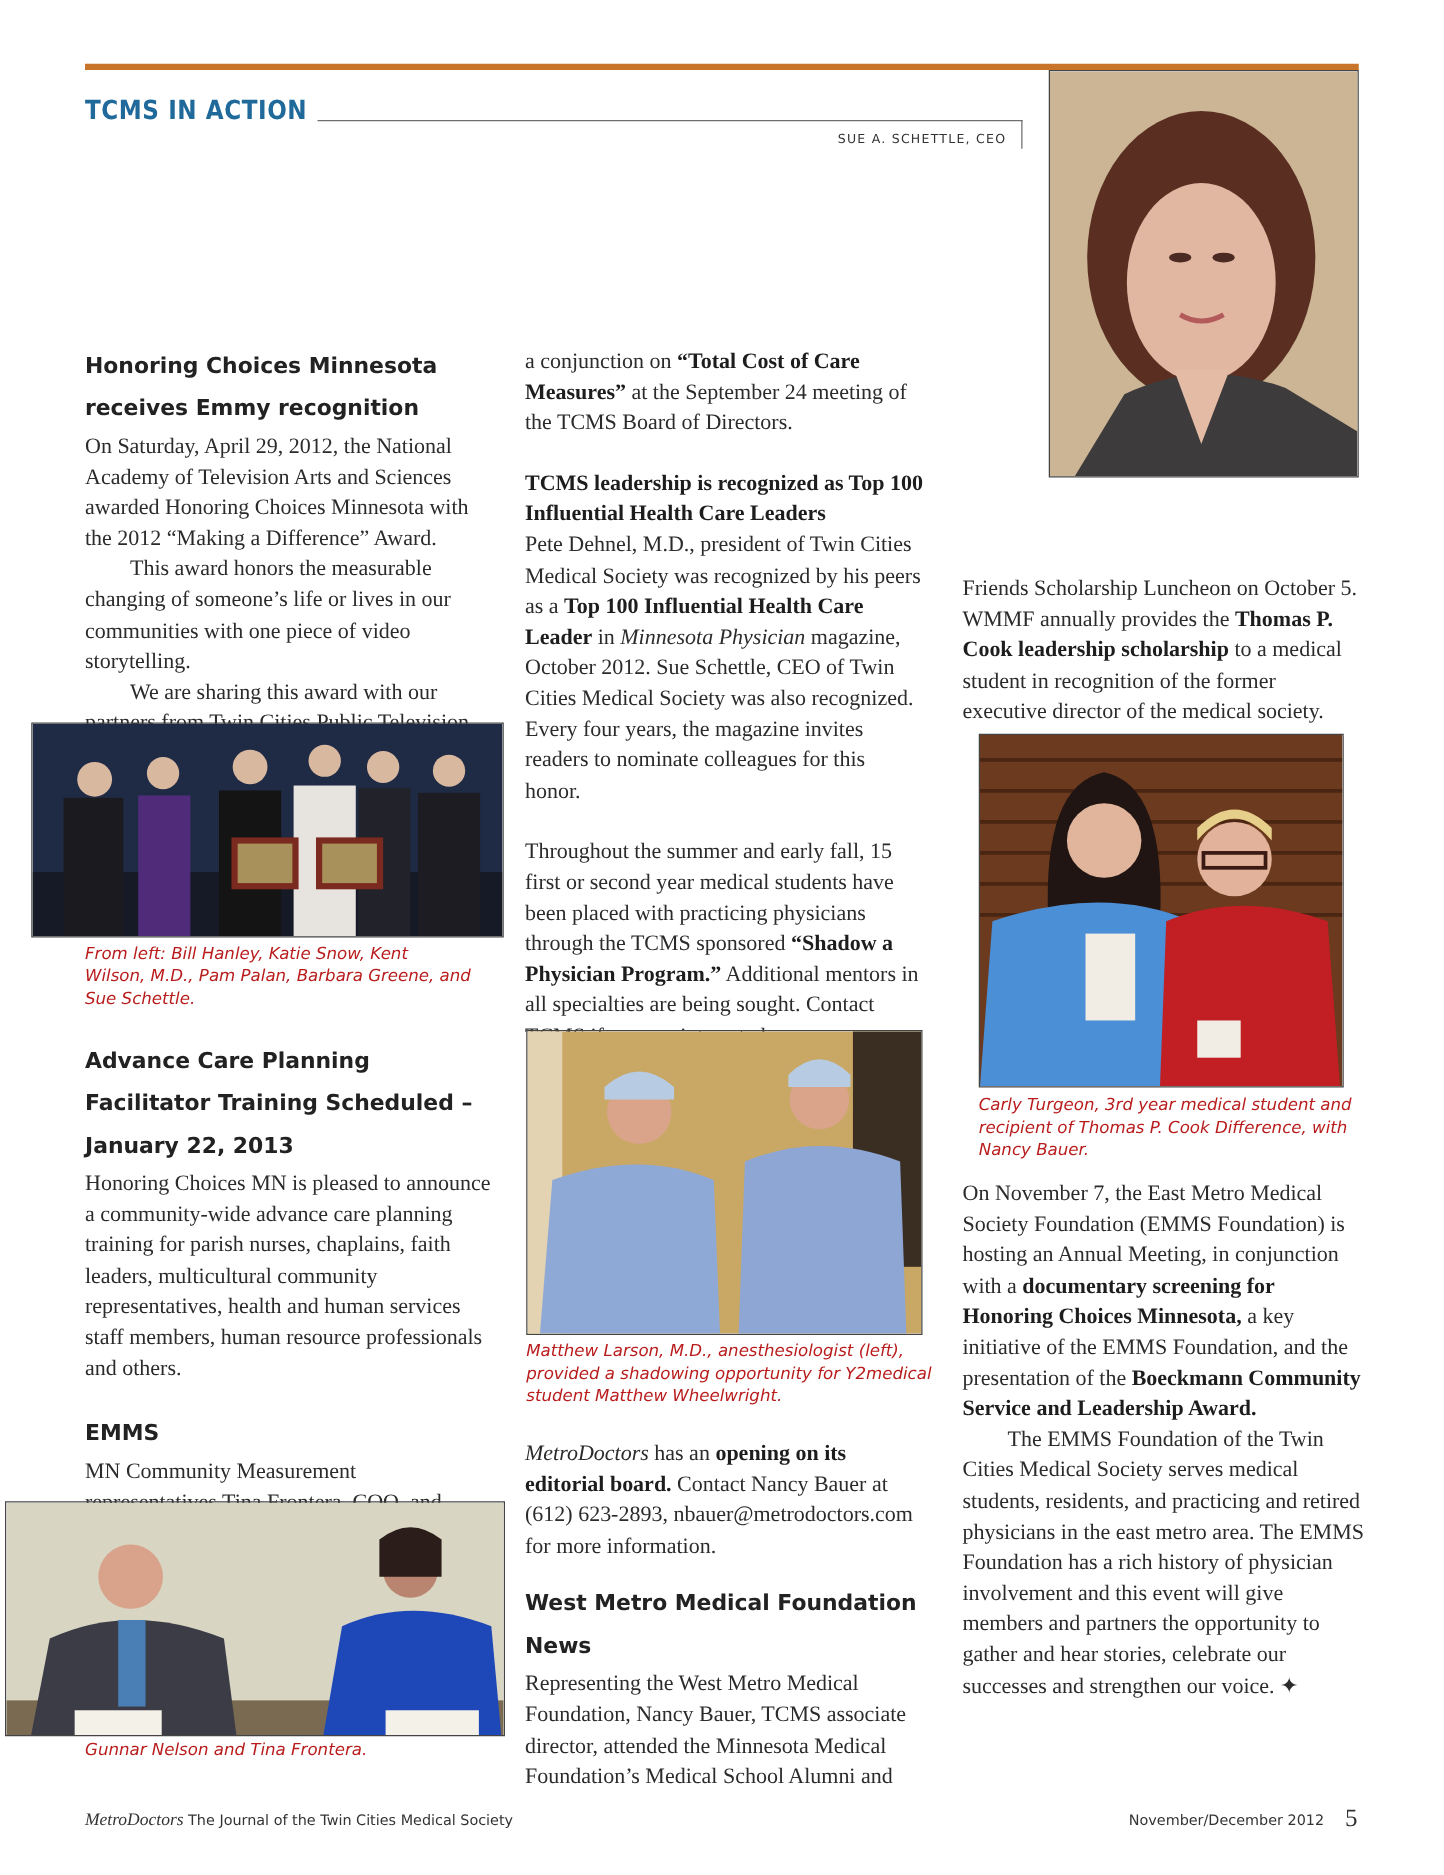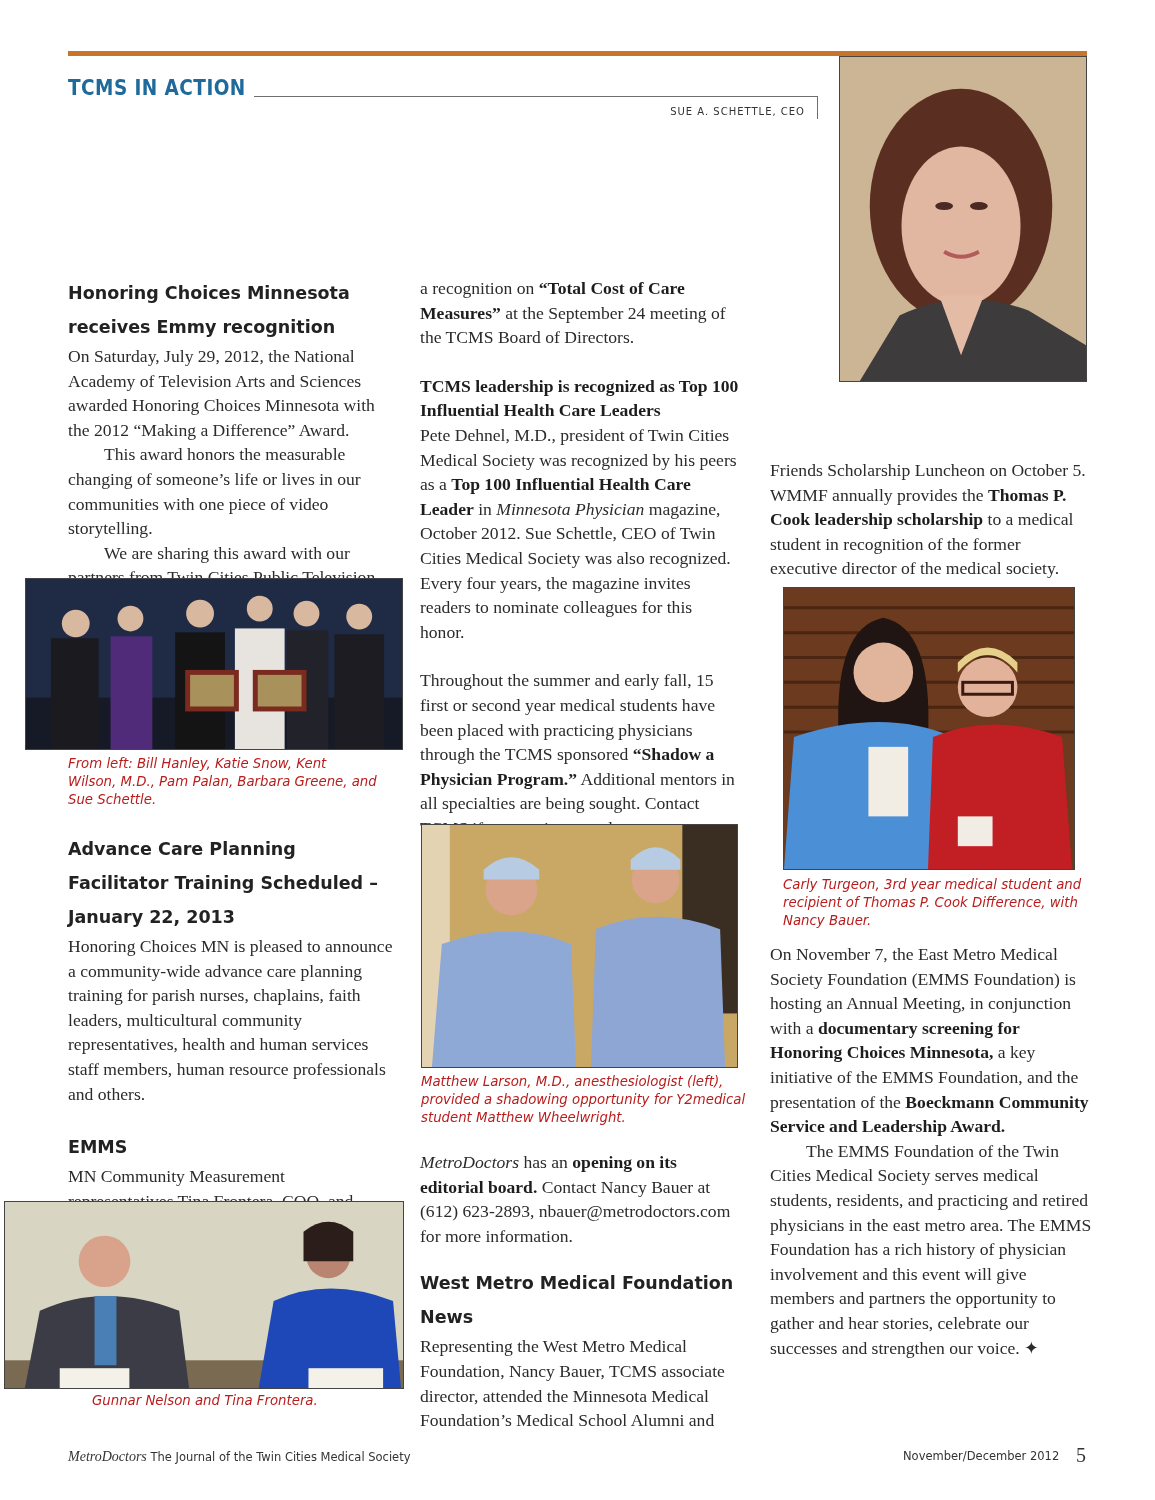--- a/index.html
+++ b/index.html
@@ -49,21 +49,21 @@
     <path d="M20 326 L60 260 Q122 230 190 255 L248 290 L248 326 Z" fill="#3e3b3d"></path>
     <path d="M100 240 L122 300 L145 240 Z" fill="#e4bca6"></path>
     <ellipse cx="105" cy="150" rx="9" ry="4" fill="#4a2a22"></ellipse>
     <ellipse cx="140" cy="150" rx="9" ry="4" fill="#4a2a22"></ellipse>
     <path d="M105 196 Q122 206 140 196" stroke="#b35a5a" stroke-width="4" fill="none"></path>
   </svg>
 </div>
 
 <div class="col" style="left:68px; top:276px; width:325px;">
   <div class="head">Honoring Choices Minnesota receives Emmy recognition</div>
-  <p>On Saturday, July 29, 2012, the National Academy of Television Arts and Sciences awarded Honoring Choices Minnesota with the 2012 “Making a Difference” Award.</p>
+  <p>On Saturday, April 29, 2012, the National Academy of Television Arts and Sciences awarded Honoring Choices Minnesota with the 2012 “Making a Difference” Award.</p>
   <p class="indent">This award honors the measurable changing of someone’s life or lives in our communities with one piece of video storytelling.</p>
   <p class="indent">We are sharing this award with our partners from Twin Cities Public Television.</p>
 </div>
 
 <div class="photo" style="left:25px; top:578px; width:378px; height:172px;">
   <svg viewBox="0 0 378 172" preserveAspectRatio="none">
     <rect width="378" height="172" fill="#1f2a44"></rect>
     <rect y="120" width="378" height="52" fill="#151a26"></rect>
     <g fill="#d9b8a0">
       <circle cx="50" cy="45" r="14"></circle>
@@ -102,24 +102,24 @@
     <circle cx="100" cy="60" r="26" fill="#d8a38a"></circle>
     <path d="M20 188 L35 110 Q100 80 175 110 L185 188 Z" fill="#3b3c46"></path>
     <rect x="90" y="95" width="22" height="70" fill="#4a7fb5"></rect>
     <circle cx="325" cy="55" r="22" fill="#b98570"></circle>
     <path d="M300 30 Q325 10 350 30 L350 60 L300 60 Z" fill="#2a1d1a"></path>
     <path d="M255 188 L270 100 Q325 75 390 100 L398 188 Z" fill="#1e48b8"></path>
     <rect x="55" y="168" width="70" height="20" fill="#f4f1e8"></rect>
     <rect x="305" y="168" width="75" height="20" fill="#f4f1e8"></rect>
   </svg>
 </div>
-<div class="caption" style="left:68px; top:1392px; width:320px;margin-left:24px;">Gunnar Nelson and Tina Frontera.</div>
+<div class="caption" style="left:68px; top:1392px; width:320px;">Gunnar Nelson and Tina Frontera.</div>
 
 <div class="col" style="left:420px; top:276px; width:320px;">
-  <p><span>a recognition on </span><b>“Total Cost of Care Measures”</b><span> at the September 24 meeting of the TCMS Board of Directors.</span></p>
+  <p><span>a conjunction on </span><b>“Total Cost of Care Measures”</b><span> at the September 24 meeting of the TCMS Board of Directors.</span></p>
   <div class="gap"></div>
   <p class="subhead">TCMS leadership is recognized as Top 100 Influential Health Care Leaders</p>
   <p><span>Pete Dehnel, M.D., president of Twin Cities Medical Society was recognized by his peers as a </span><b>Top 100 Influential Health Care Leader</b><span> in </span><i>Minnesota Physician</i><span> magazine, October 2012. Sue Schettle, CEO of Twin Cities Medical Society was also recognized. Every four years, the magazine invites readers to nominate colleagues for this honor.</span></p>
   <div class="gap"></div>
   <p><span>Throughout the summer and early fall, 15 first or second year medical students have been placed with practicing physicians through the TCMS sponsored </span><b>“Shadow a Physician Program.”</b><span> Additional mentors in all specialties are being sought. Contact TCMS if you are interested.</span></p>
 </div>
 
 <div class="photo" style="left:421px; top:824px; width:317px; height:244px;">
   <svg viewBox="0 0 317 244" preserveAspectRatio="none">
     <rect width="317" height="244" fill="#c9a865"></rect>

